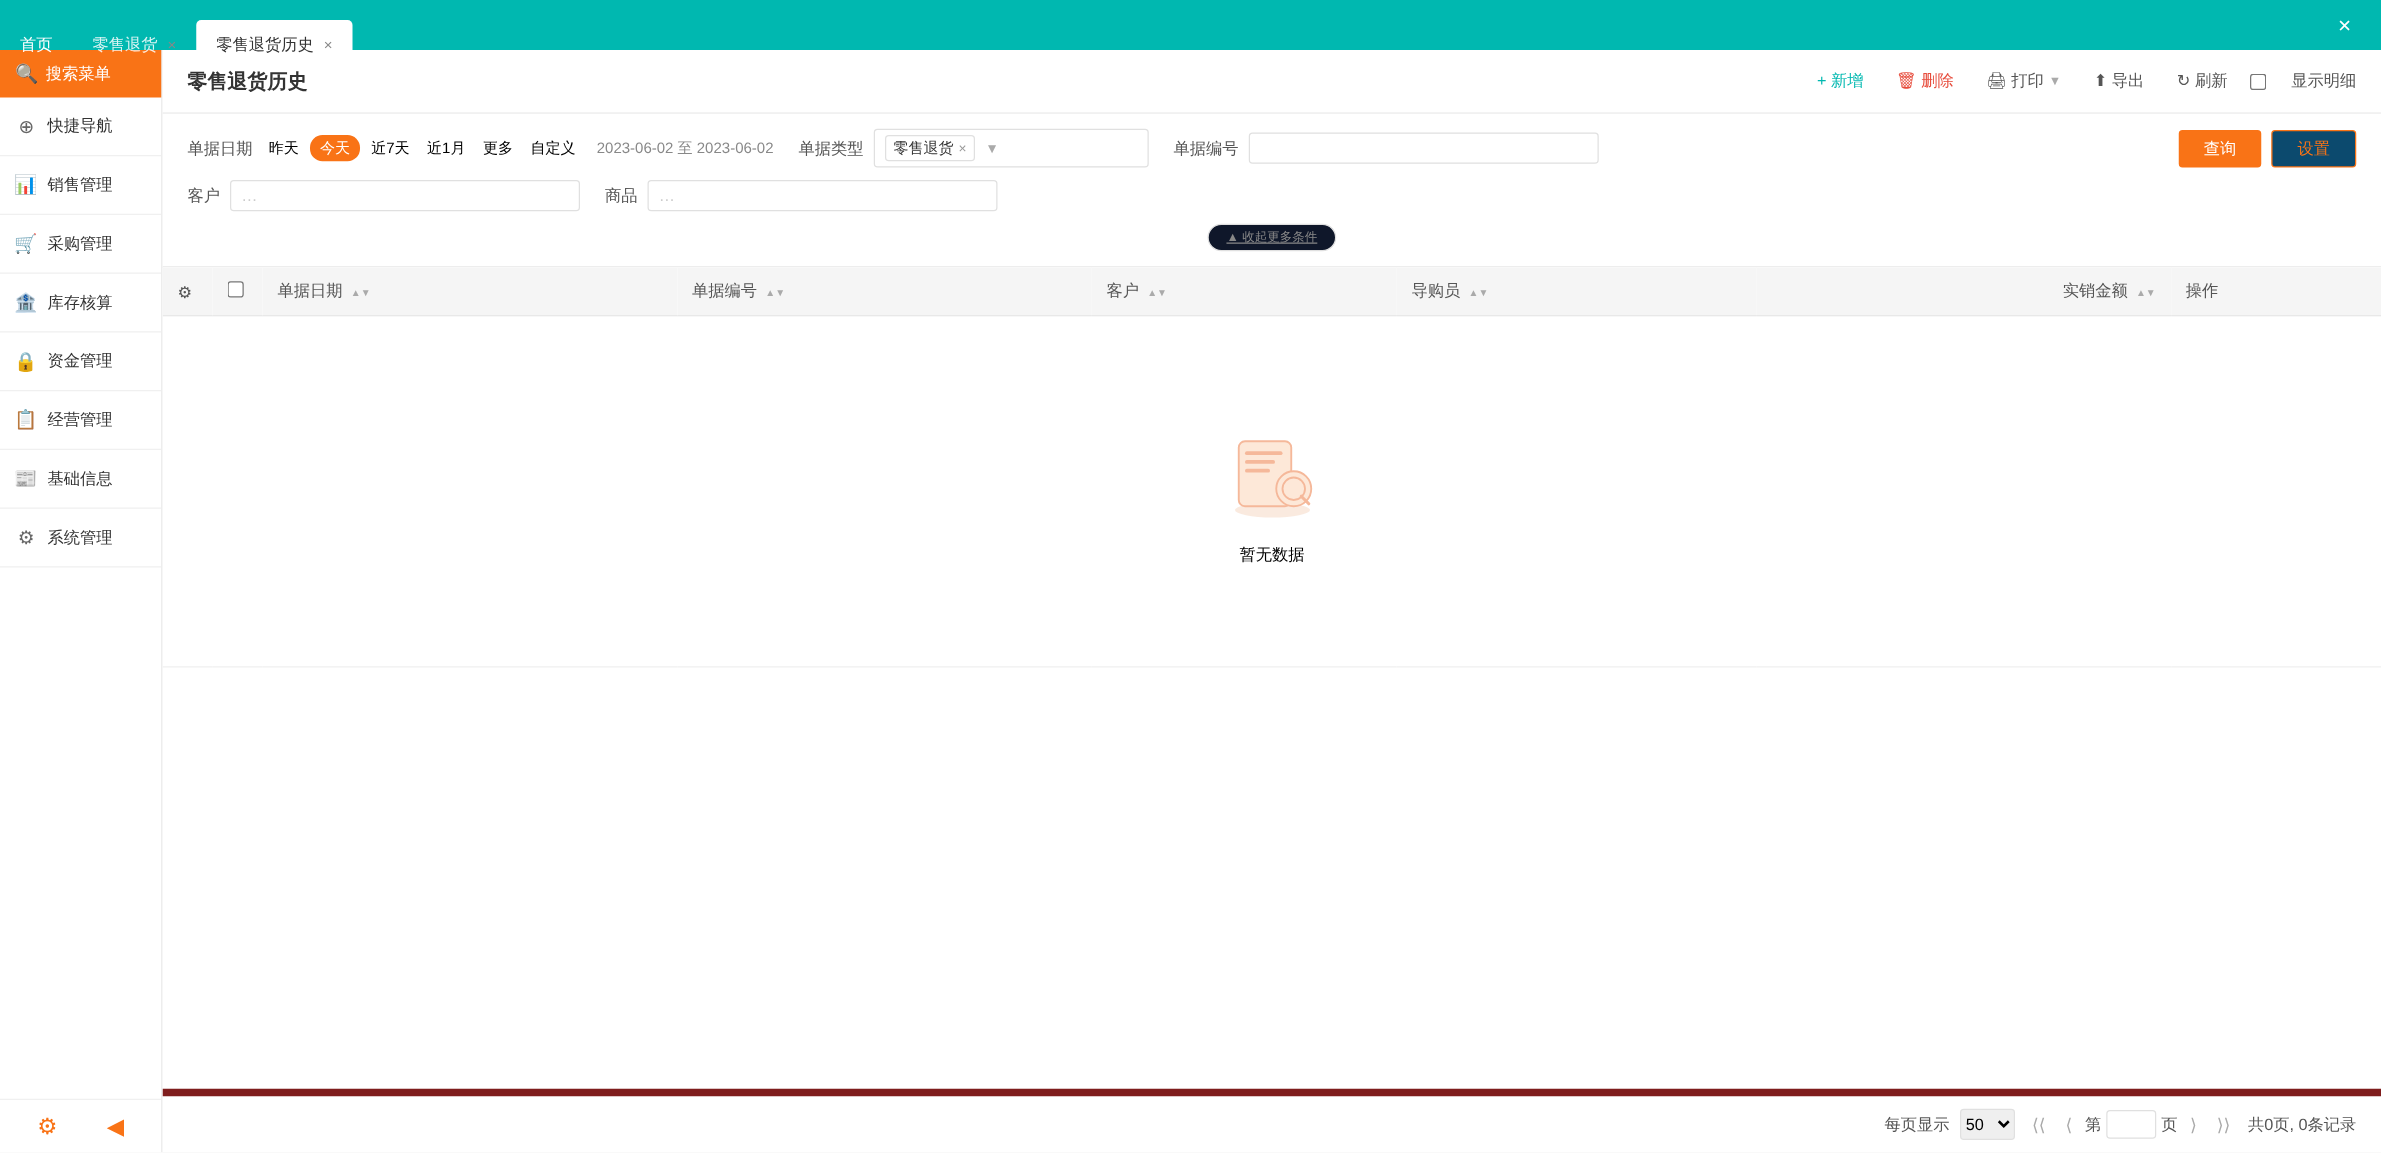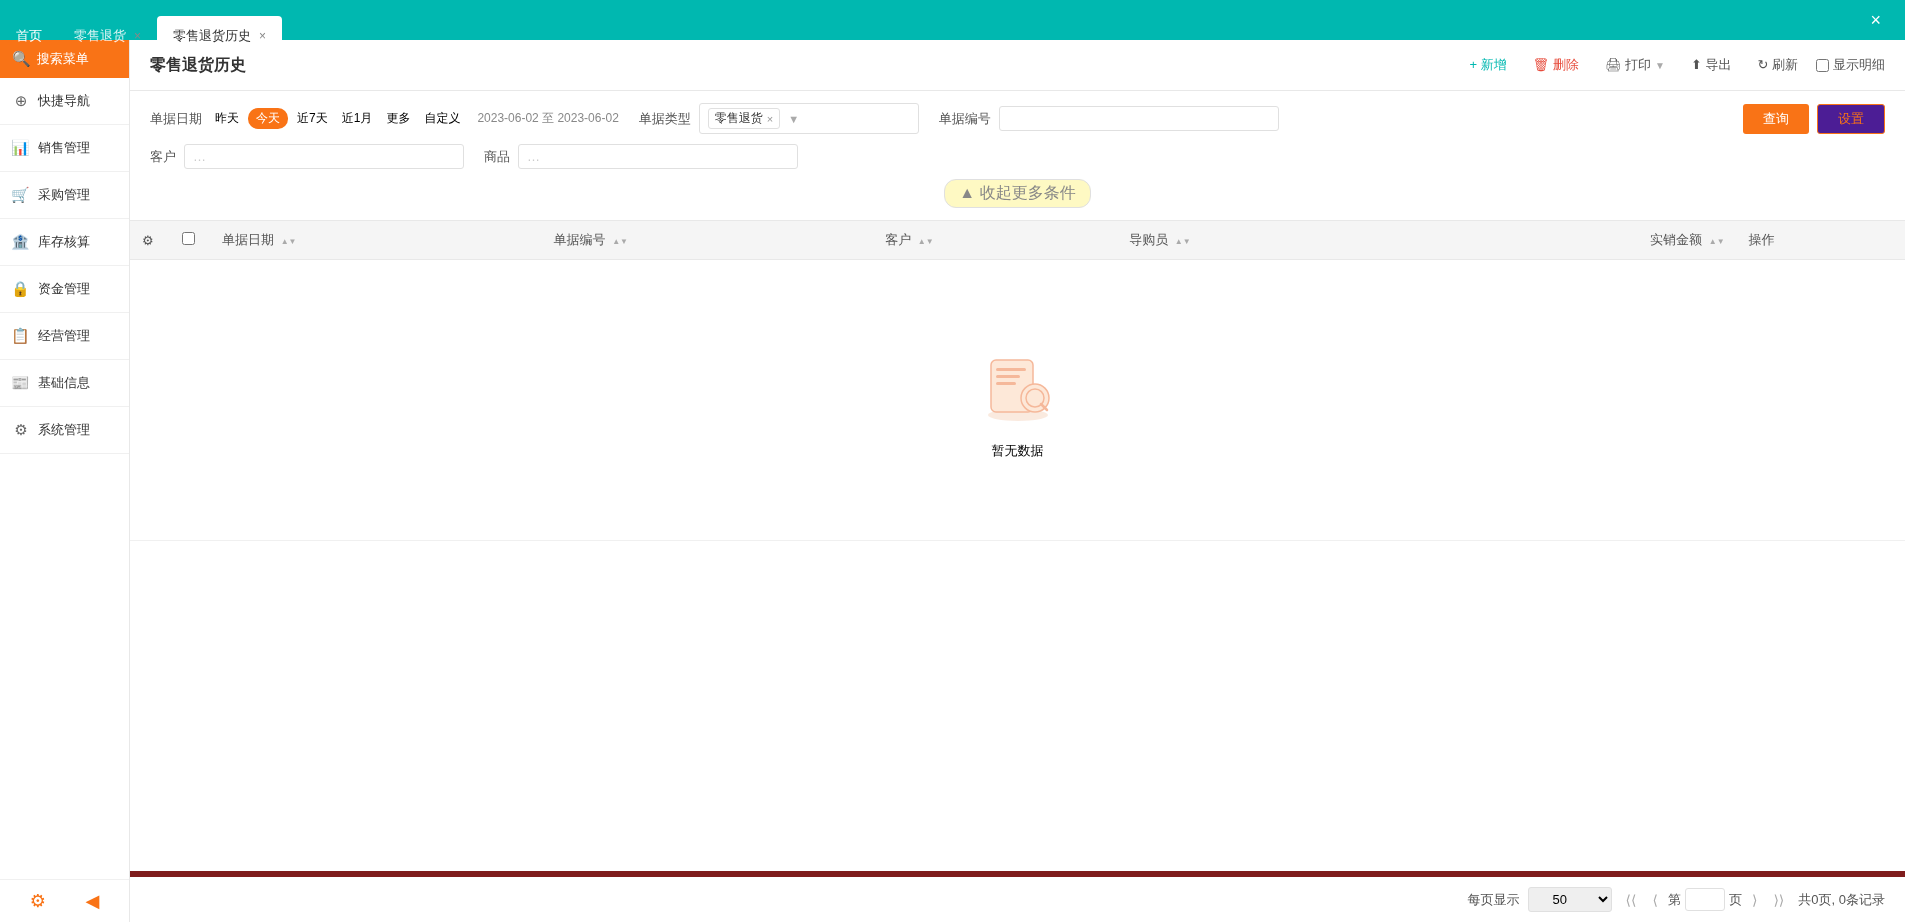--- a/index.html
+++ b/index.html
@@ -29,60 +29,60 @@
     .sidebar-bottom-icon { cursor: pointer; color: #f97316; font-size: 18px; }
 
     
     .content { flex: 1; overflow: hidden; display: flex; flex-direction: column; background: #f5f5f5; }
     .page-header { background: #fff; padding: 12px 20px; display: flex; align-items: center; justify-content: space-between; border-bottom: 1px solid #e8e8e8; flex-shrink: 0; }
     .page-title { font-size: 16px; font-weight: 600; color: #333; }
     .page-actions { display: flex; align-items: center; gap: 10px; }
     .action-btn { display: flex; align-items: center; gap: 4px; cursor: pointer; font-size: 13px; color: #555; padding: 4px 8px; border-radius: 3px; }
     .action-btn.green { color: #00b8b0; }
     .action-btn.red { color: #e74c3c; }
-    .display-detail { display: flex; align-items: center; gap: 4px; font-size: 13px; color: #555; }
+    .display-detail { display: flex; align-items: center; gap: 20px; font-size: 13px; color: #555; }
     .display-detail input[type=checkbox] { cursor: pointer; }
 
     
     .filter-area { background: #fff; padding: 12px 20px; border-bottom: 1px solid #e8e8e8; flex-shrink: 0; }
     .filter-row { display: flex; align-items: center; gap: 20px; margin-bottom: 10px; flex-wrap: wrap; }
     .filter-item { display: flex; align-items: center; gap: 8px; }
     .filter-label { color: #555; font-size: 13px; white-space: nowrap; }
     .date-options { display: flex; align-items: center; gap: 4px; }
     .date-opt { font-size: 12px; color: #000000; cursor: pointer; padding: 2px 5px; border-radius: 3px; }
     .date-opt.active { background: #f97316; color: #fff; border-radius: 10px; padding: 2px 8px; }
     .date-range { font-size: 12px; color: #888; margin-left: 4px; }
     .filter-select { display: flex; align-items: center; border: 1px solid #e0e0e0; border-radius: 3px; padding: 4px 8px; min-width: 200px; background: #fff; cursor: pointer; }
     .filter-select .tag { background: #fff; border: 1px solid #e0e0e0; border-radius: 3px; padding: 1px 6px; font-size: 12px; color: #333; display: flex; align-items: center; gap: 4px; }
     .filter-select .tag .x { cursor: pointer; color: #999; font-size: 11px; }
     .filter-select .arrow { margin-left: auto; color: #aaa; font-size: 11px; }
     .filter-input { border: 1px solid #e0e0e0; border-radius: 3px; padding: 4px 8px; font-size: 13px; min-width: 200px; outline: none; color: #333; }
     .filter-input::placeholder { color: #ccc; }
     .collapse-bar { display: flex; align-items: center; justify-content: center; margin-top: 4px; }
-    .collapse-btn { display: flex; align-items: center; gap: 4px; cursor: pointer; font-size: 16px; color: #888; border: 1px solid #e0e0e0; border-radius: 12px; padding: 3px 14px; background: #fef9c3; }
+    .collapse-btn { display: flex; align-items: center; gap: 4px; cursor: pointer; font-size: 10px; color: #888; border: 1px solid #e0e0e0; border-radius: 12px; padding: 3px 14px; background: #0f172a; text-decoration: underline; }
 
     
     .query-btns { display: flex; flex-direction: row; gap: 8px; margin-left: auto; padding-left: 20px; }
     .btn-query { background: #f97316; color: #fff; border: none; border-radius: 3px; padding: 6px 20px; font-size: 13px; cursor: pointer; white-space: nowrap; }
-    .btn-settings { background: #4c1d95; color: #f97316; border: 1px solid #f97316; border-radius: 3px; padding: 5px 20px; font-size: 13px; cursor: pointer; white-space: nowrap; }
+    .btn-settings { background: #0c4a6e; color: #f97316; border: 1px solid #f97316; border-radius: 3px; padding: 5px 20px; font-size: 13px; cursor: pointer; white-space: nowrap; }
 
     
     .table-container { flex: 1; overflow: auto; background: #fff; margin: 0; }
     .data-table { width: 100%; border-collapse: collapse; font-size: 13px; }
     .data-table th { background: #f5f5f5; padding: 10px 12px; text-align: left; color: #555; font-weight: 500; border-bottom: 1px solid #e8e8e8; white-space: nowrap; }
     .data-table td { padding: 10px 12px; border-bottom: 1px solid #f0f0f0; color: #333; }
     .th-gear { width: 40px; text-align: center; }
     .th-checkbox { width: 40px; text-align: center; }
     .empty-state { display: flex; flex-direction: column; align-items: center; justify-content: center; padding: 80px 20px; }
     .empty-icon { width: 90px; height: 90px; margin-bottom: 12px; }
     .empty-text { color: #000000; font-size: 13px; }
 
     
     .pagination { background: #fff; border-top: 6px solid #7f1d1d; padding: 10px 20px; display: flex; align-items: center; justify-content: flex-end; gap: 8px; font-size: 13px; color: #555; flex-shrink: 0; }
-    .page-size-select { border: 1px solid #e0e0e0; border-radius: 3px; padding: 3px 20px; font-size: 13px; cursor: pointer; }
+    .page-size-select { border: 1px solid #e0e0e0; border-radius: 3px; padding: 3px 0; font-size: 13px; cursor: pointer; }
     .page-nav { display: flex; align-items: center; gap: 4px; }
     .page-nav-btn { cursor: pointer; color: #aaa; padding: 2px 6px; border-radius: 3px; font-size: 14px; }
     .page-input { border: 1px solid #e0e0e0; border-radius: 3px; width: 40px; text-align: center; padding: 3px 4px; font-size: 13px; }
     .sort-arrows { display: inline-flex; flex-direction: column; font-size: 8px; line-height: 1; margin-left: 3px; color: #aaa; }
   </style>
 </head>
 <body>
 
 <div class="top-bar">
   <div class="top-bar-tabs">

